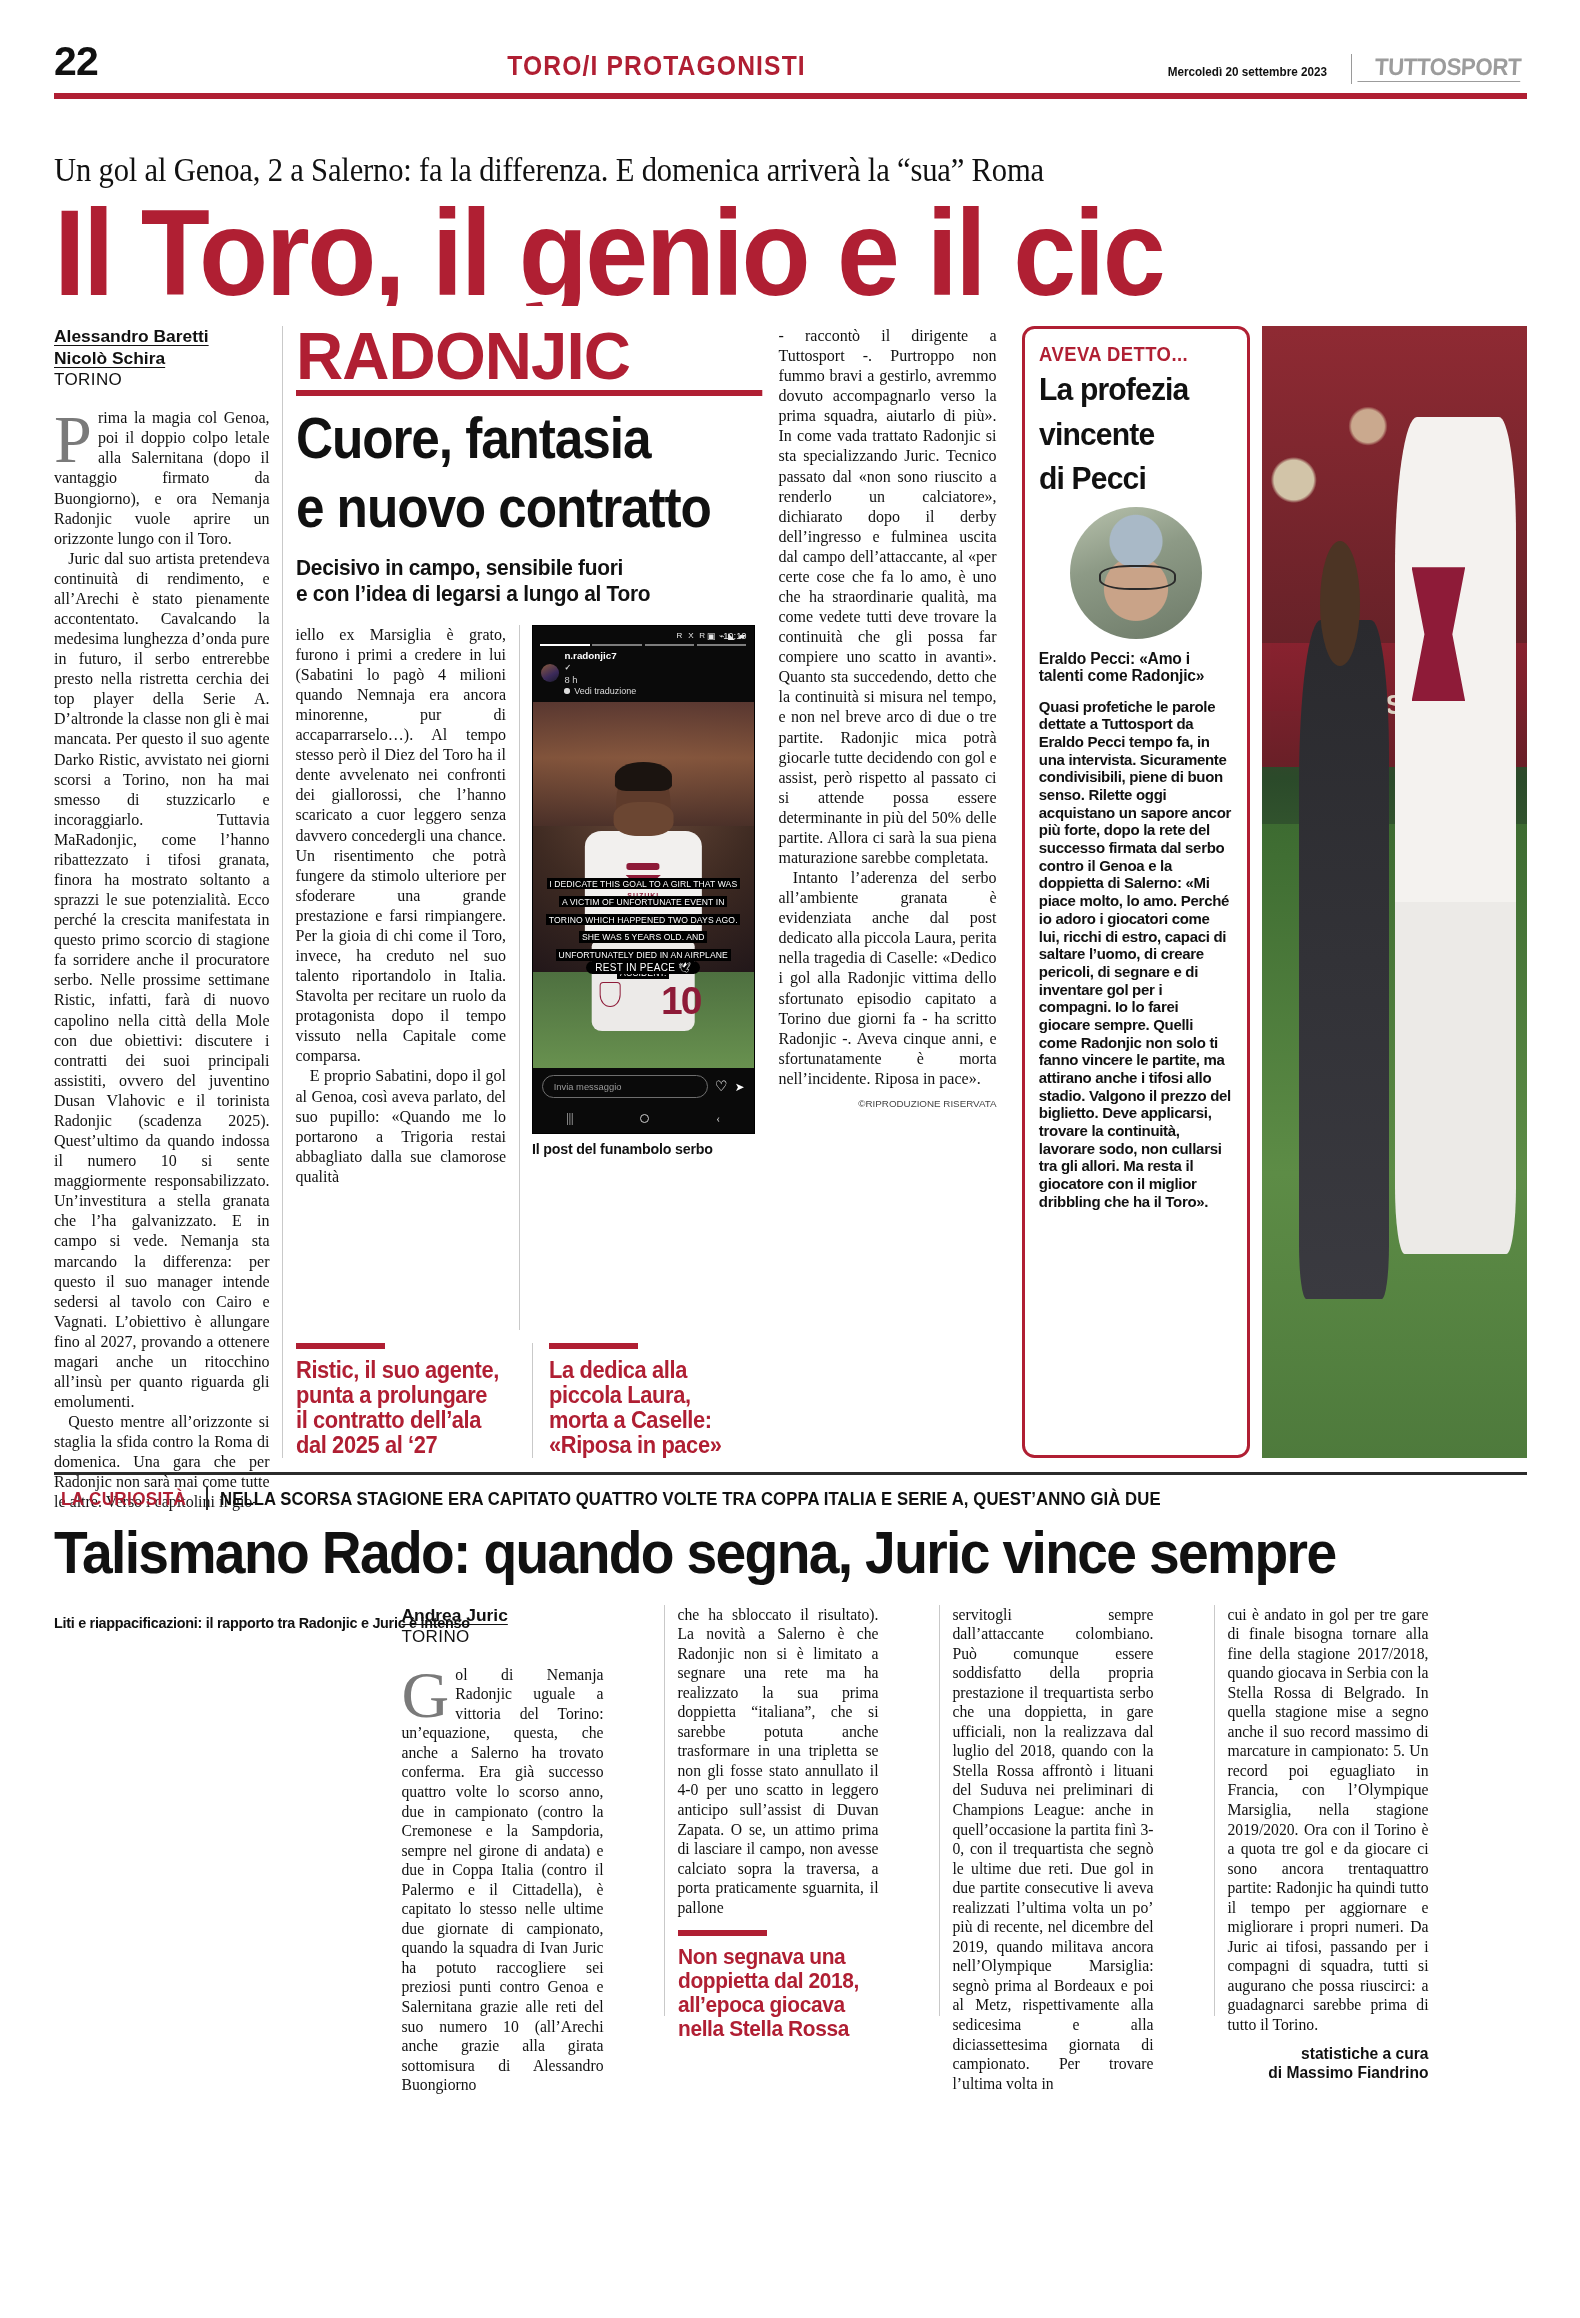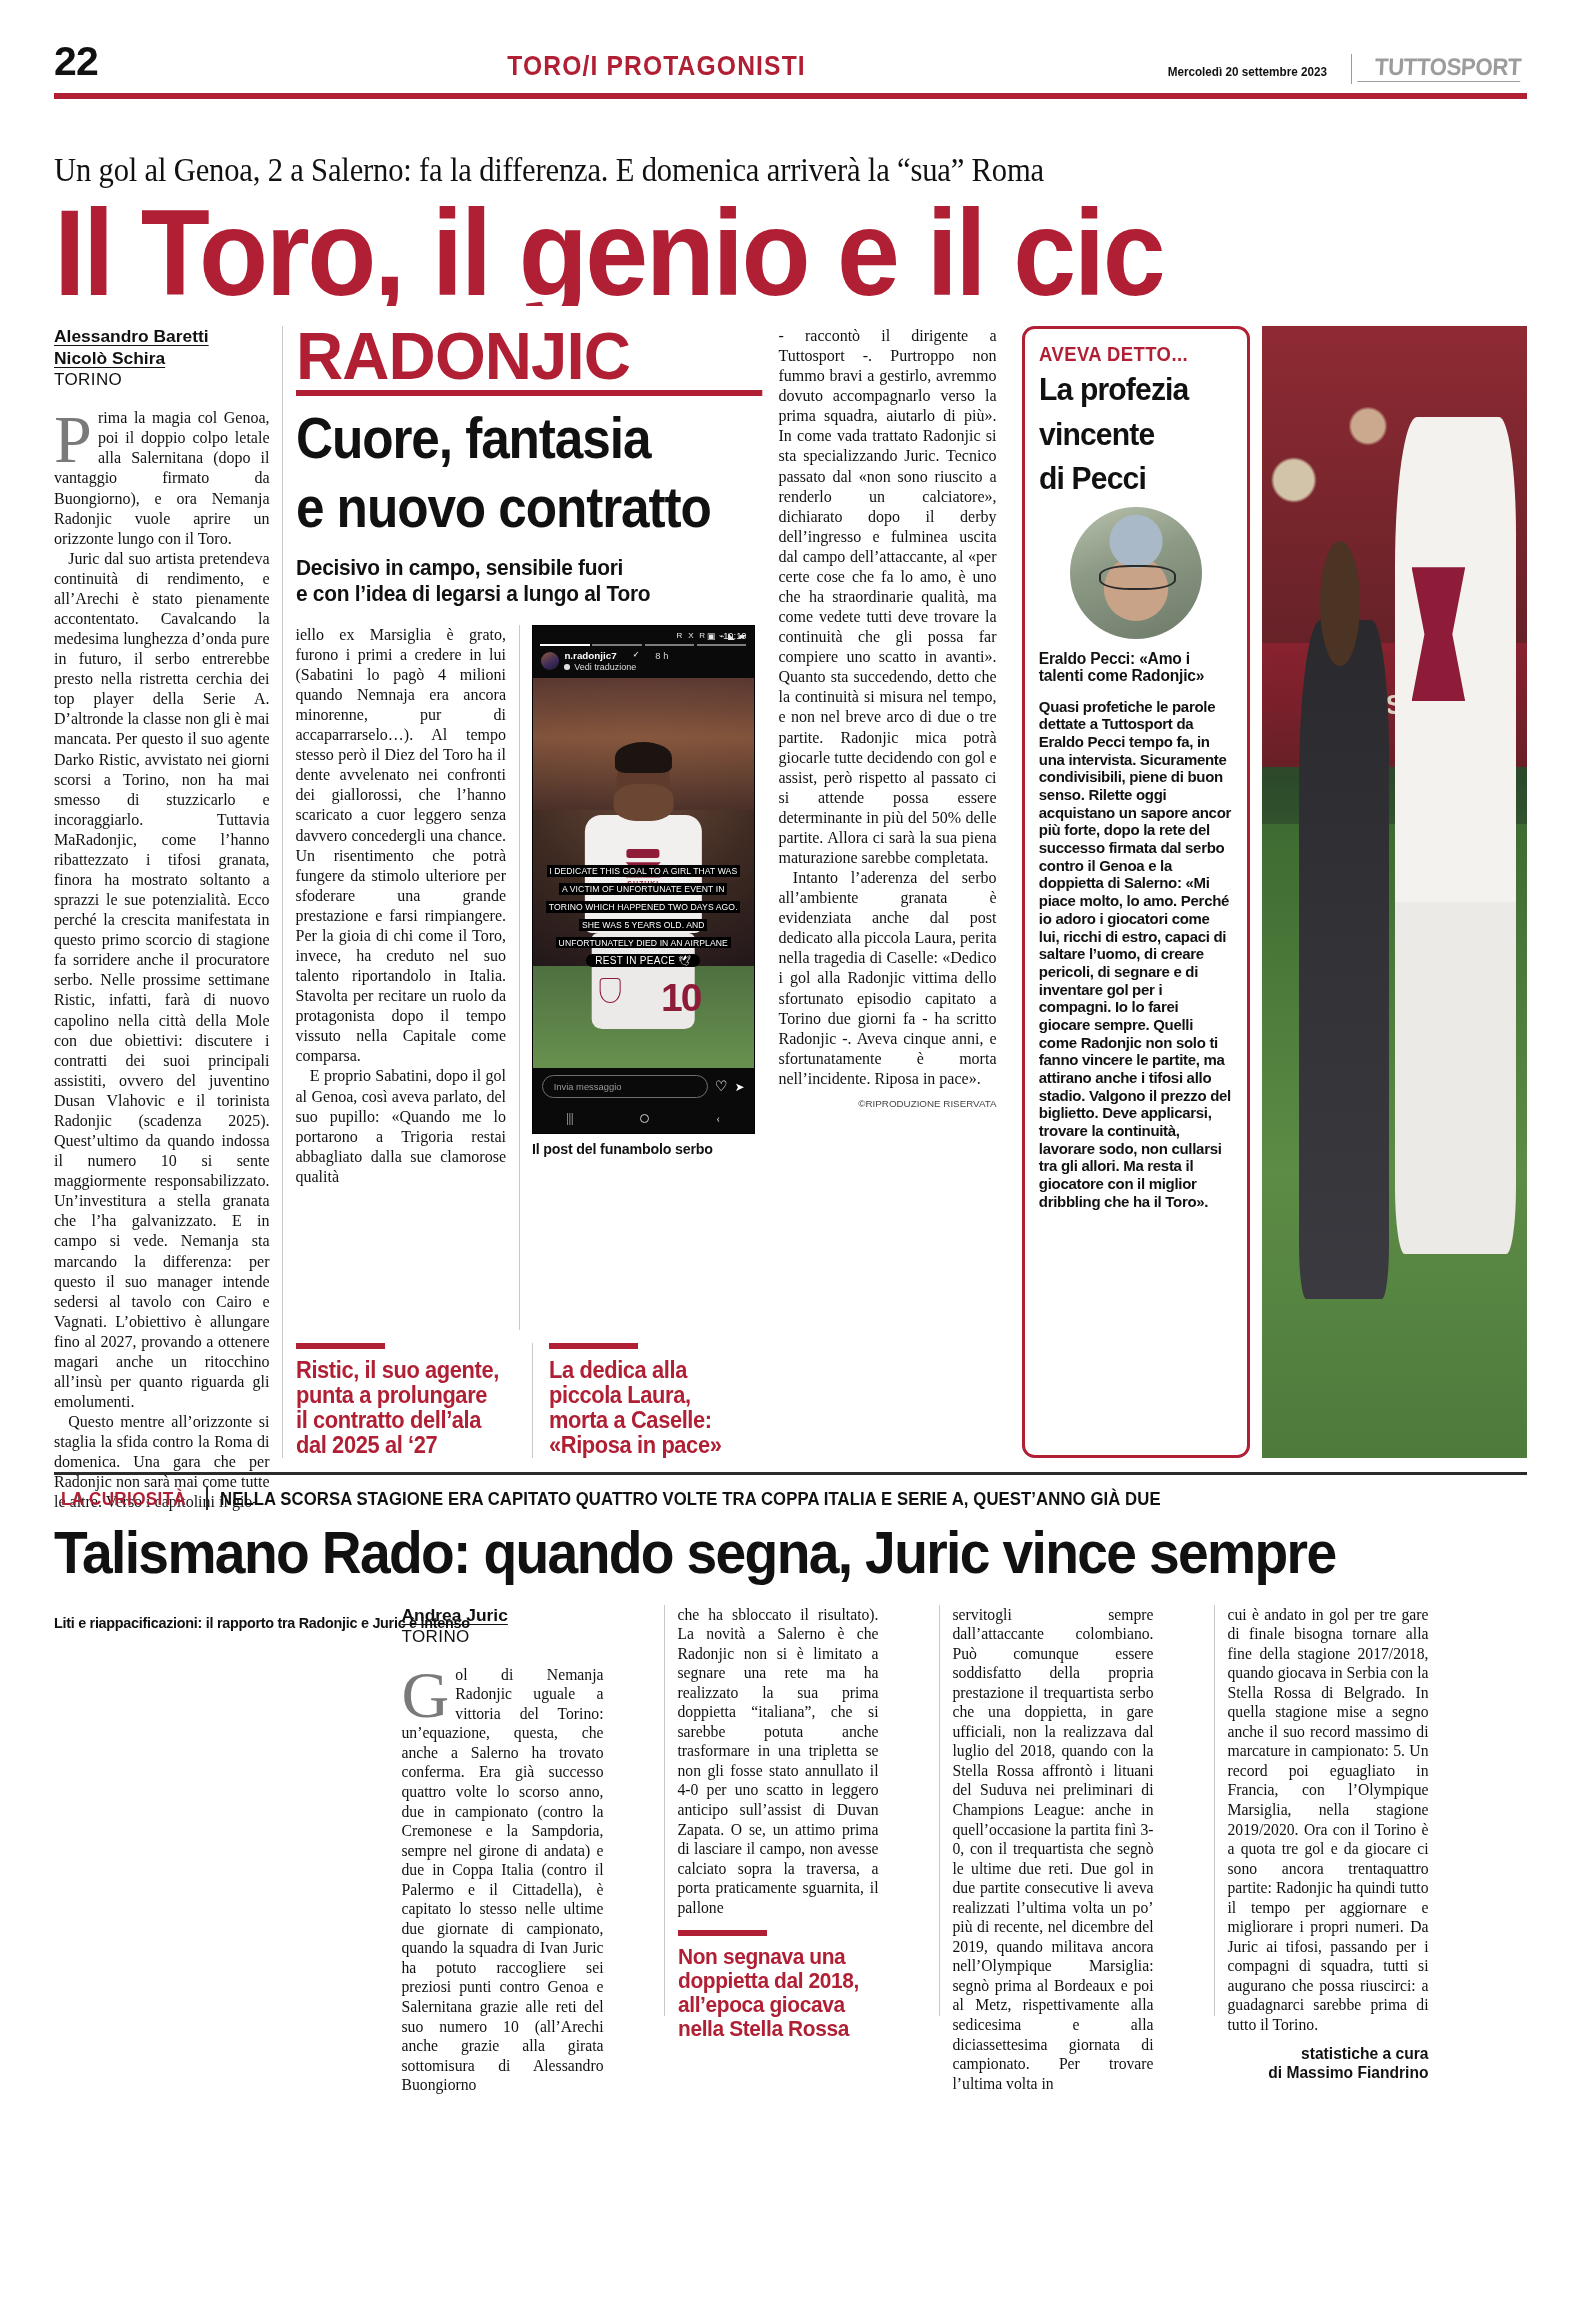--- a/index.html
+++ b/index.html
@@ -713,21 +713,21 @@
             </div>
             <div class="ig-progress">
               <span class="active"></span>
               <span></span>
               <span></span>
               <span></span>
             </div>
             <div class="ig-user">
               <span class="ig-avatar"></span>
               <span style="display:flex;flex-direction:column;">
-                <span style="display:flex;align-items:flex-start;gap:16px;">
+                <span style="display:flex;align-items:flex-start;gap:2px;flex-direction:column;">
                   <span>n.radonjic7</span>
                   <span class="ig-check">✓</span>
                   <span class="ig-time">8 h</span>
                 </span>
                 <span class="ig-translate">
                   <span class="ig-dot"></span>
                   <span>Vedi traduzione</span>
                 </span>
               </span>
             </div>

